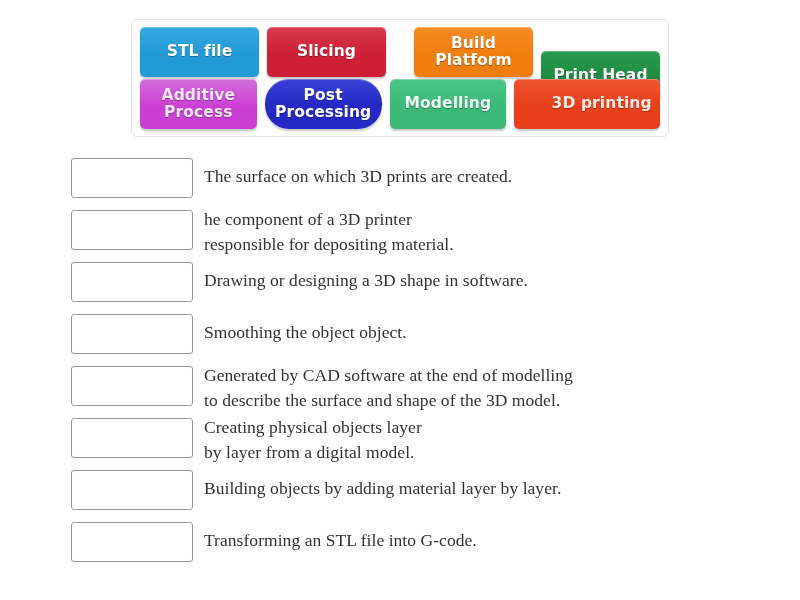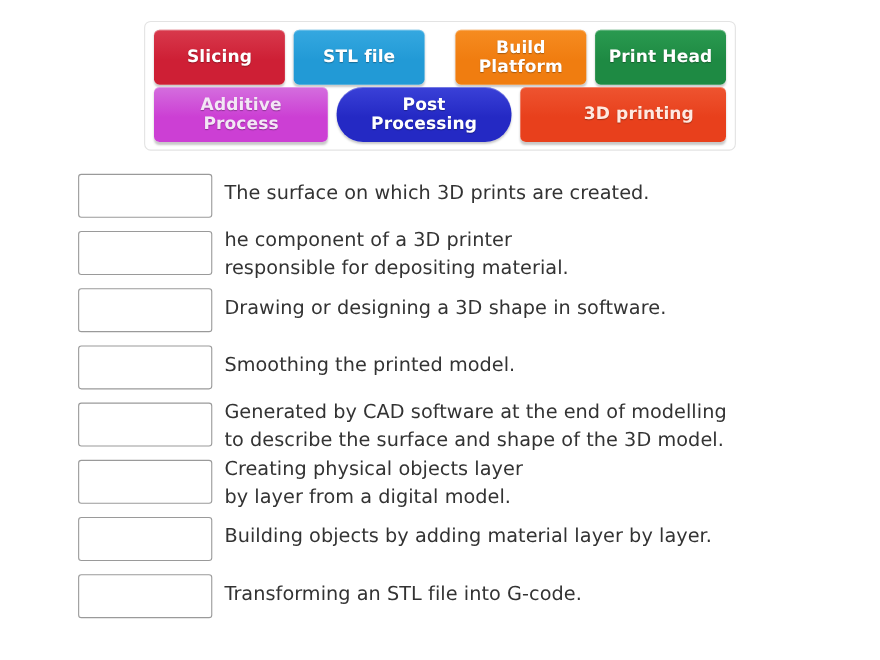--- a/index.html
+++ b/index.html
@@ -65,20 +65,21 @@
     position: absolute;
     left: 71px;
     top: 155px;
     width: 700px;
   }
   .answer-row {
     display: flex;
     flex-direction: row;
     align-items: flex-start;
     height: 52px;
+    font-family: Liberation Serif, serif;
   }
   .drop-box {
     width: 122px;
     height: 40px;
     min-width: 122px;
     box-sizing: border-box;
     background: #ffffff;
     border: 1px solid #9a9a9a;
     border-radius: 3px;
     margin-top: 3px;
@@ -93,42 +94,45 @@
     padding-top: 9px;
     letter-spacing: 0.05px;
   }
   .answer-row.two-line .answer-text { padding-top: 0px; }
 </style>
 </head>
 <body>
 
 <div id="word-bank">
   <div class="tile-row">
+    <div class="tile" style="background: linear-gradient(rgb(53, 168, 224) 0%, rgb(34, 154, 214) 55%, rgb(34, 154, 214) 100%); color: rgb(255, 255, 255);">
+      <span class="tile-label">STL file</span>
+    </div>
     <div class="tile" style="background: linear-gradient(rgb(216, 57, 76) 0%, rgb(206, 31, 53) 55%, rgb(206, 31, 53) 100%); color: rgb(255, 255, 255);">
       <span class="tile-label">Slicing</span>
-    </div>
-    <div class="tile" style="background: linear-gradient(rgb(53, 168, 224) 0%, rgb(34, 154, 214) 55%, rgb(34, 154, 214) 100%); color: rgb(255, 255, 255);">
-      <span class="tile-label">STL file</span>
     </div>
     <div class="tile" style="background: linear-gradient(rgb(246, 140, 32) 0%, rgb(240, 125, 16) 55%, rgb(240, 125, 16) 100%); color: rgb(255, 255, 255); margin-left: 20px;">
       <span class="tile-label">Build
 Platform</span>
     </div>
-    <div class="tile" style="background: linear-gradient(rgb(42, 154, 80) 0%, rgb(30, 138, 67) 55%, rgb(30, 138, 67) 100%); color: rgb(255, 255, 255);">
+    <div class="tile" style="background: linear-gradient(rgb(42, 154, 80) 0%, rgb(30, 138, 67) 55%, rgb(30, 138, 67) 100%); color: rgb(255, 255, 255); margin-top: 24px;">
       <span class="tile-label">Print Head</span>
     </div>
   </div>
   <div class="tile-row">
     <div class="tile" style="background: linear-gradient(rgb(212, 110, 222) 0%, rgb(204, 63, 212) 55%, rgb(204, 63, 212) 100%); color: rgb(243, 230, 245);">
       <span class="tile-label">Additive
 Process</span>
     </div>
     <div class="tile" style="background: linear-gradient(rgb(58, 65, 216) 0%, rgb(36, 41, 196) 55%, rgb(36, 41, 196) 100%); color: rgb(255, 255, 255); border-radius: 24px;">
       <span class="tile-label">Post
 Processing</span>
+    </div>
+    <div class="tile" style="background: linear-gradient(rgb(76, 198, 138) 0%, rgb(60, 184, 120) 55%, rgb(60, 184, 120) 100%); color: rgb(240, 255, 247);">
+      <span class="tile-label">Modelling</span>
     </div>
     <div class="tile" style="background: linear-gradient(rgb(238, 84, 48) 0%, rgb(232, 64, 28) 55%, rgb(232, 64, 28) 100%); color: rgb(255, 233, 224); padding-left: 32px;">
       <span class="tile-label">3D printing</span>
     </div>
   </div>
 </div>
 
 <div id="answer-list">
   <div class="answer-row">
     <div class="drop-box"></div>
@@ -138,21 +142,21 @@
     <div class="drop-box"></div>
     <div class="answer-text">he component of a 3D printer
 responsible for depositing material.</div>
   </div>
   <div class="answer-row">
     <div class="drop-box"></div>
     <div class="answer-text">Drawing or designing a 3D shape in software.</div>
   </div>
   <div class="answer-row">
     <div class="drop-box"></div>
-    <div class="answer-text">Smoothing the printed model.</div>
+    <div class="answer-text">Smoothing the object object.</div>
   </div>
   <div class="answer-row two-line">
     <div class="drop-box"></div>
     <div class="answer-text">Generated by CAD software at the end of modelling
 to describe the surface and shape of the 3D model.</div>
   </div>
   <div class="answer-row two-line">
     <div class="drop-box"></div>
     <div class="answer-text">Creating physical objects layer
 by layer from a digital model.</div>

